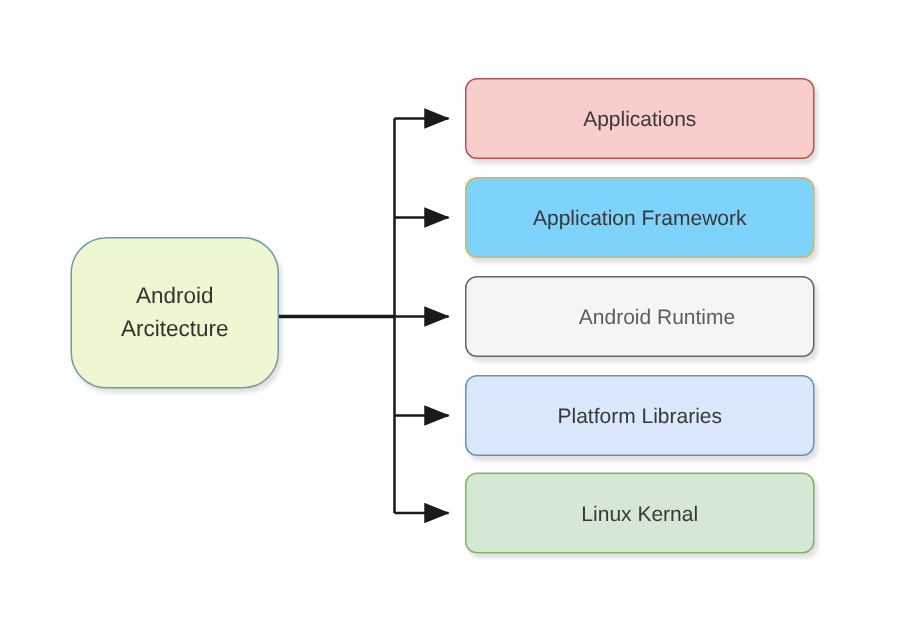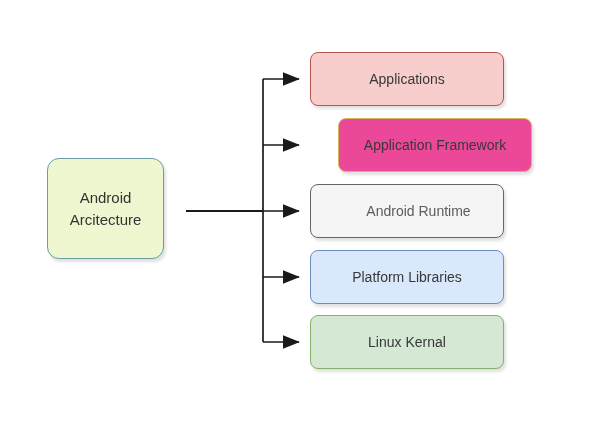--- a/index.html
+++ b/index.html
@@ -28,32 +28,32 @@
     border: 1px solid #999;
     display: flex;
     align-items: center;
     justify-content: center;
     text-align: center;
     box-shadow: 2px 3px 3px rgba(0,0,0,0.12);
   }
   .root-node {
     left: 47px;
     top: 158px;
-    width: 117px;
+    width: 139px;
     height: 101px;
-    border-radius: 12px;
+    border-radius: 24px;
     font-size: 15px;
     line-height: 1.45;
   }
   .root-node .label {
     white-space: pre-line;
   }
   .layer-node {
     left: 310px;
-    width: 194px;
+    width: 233px;
     height: 54px;
     border-radius: 8px;
     font-size: 14px;
   }
   .layer-0 { top: 52px; }
   .layer-1 { top: 118px; }
   .layer-2 { top: 184px; padding-left: 23px; }
   .layer-3 { top: 250px; }
   .layer-4 { top: 315px; }
 </style>
@@ -84,21 +84,21 @@
 
   <div class="node root-node" style="background-color: rgb(238, 247, 208); border-color: rgb(106, 157, 166); color: rgb(51, 51, 51);">
     <span class="label">Android
 Arcitecture</span>
   </div>
 
   <div class="node layer-node layer-0" style="background-color: rgb(248, 206, 204); border-color: rgb(184, 84, 80); color: rgb(56, 56, 56);">
     <span class="label">Applications</span>
   </div>
 
-  <div class="node layer-node layer-1" style="background-color: #ec4899; border-color: rgb(214, 182, 86); color: rgb(56, 56, 56); margin-left: 28px;">
+  <div class="node layer-node layer-1" style="background-color: #7dd3fc; border-color: rgb(214, 182, 86); color: rgb(56, 56, 56);">
     <span class="label">Application Framework</span>
   </div>
 
   <div class="node layer-node layer-2" style="background-color: rgb(245, 245, 245); border-color: rgb(102, 102, 102); color: rgb(92, 92, 92);">
     <span class="label">Android Runtime</span>
   </div>
 
   <div class="node layer-node layer-3" style="background-color: rgb(218, 232, 252); border-color: rgb(108, 142, 191); color: rgb(56, 56, 56);">
     <span class="label">Platform Libraries</span>
   </div>

